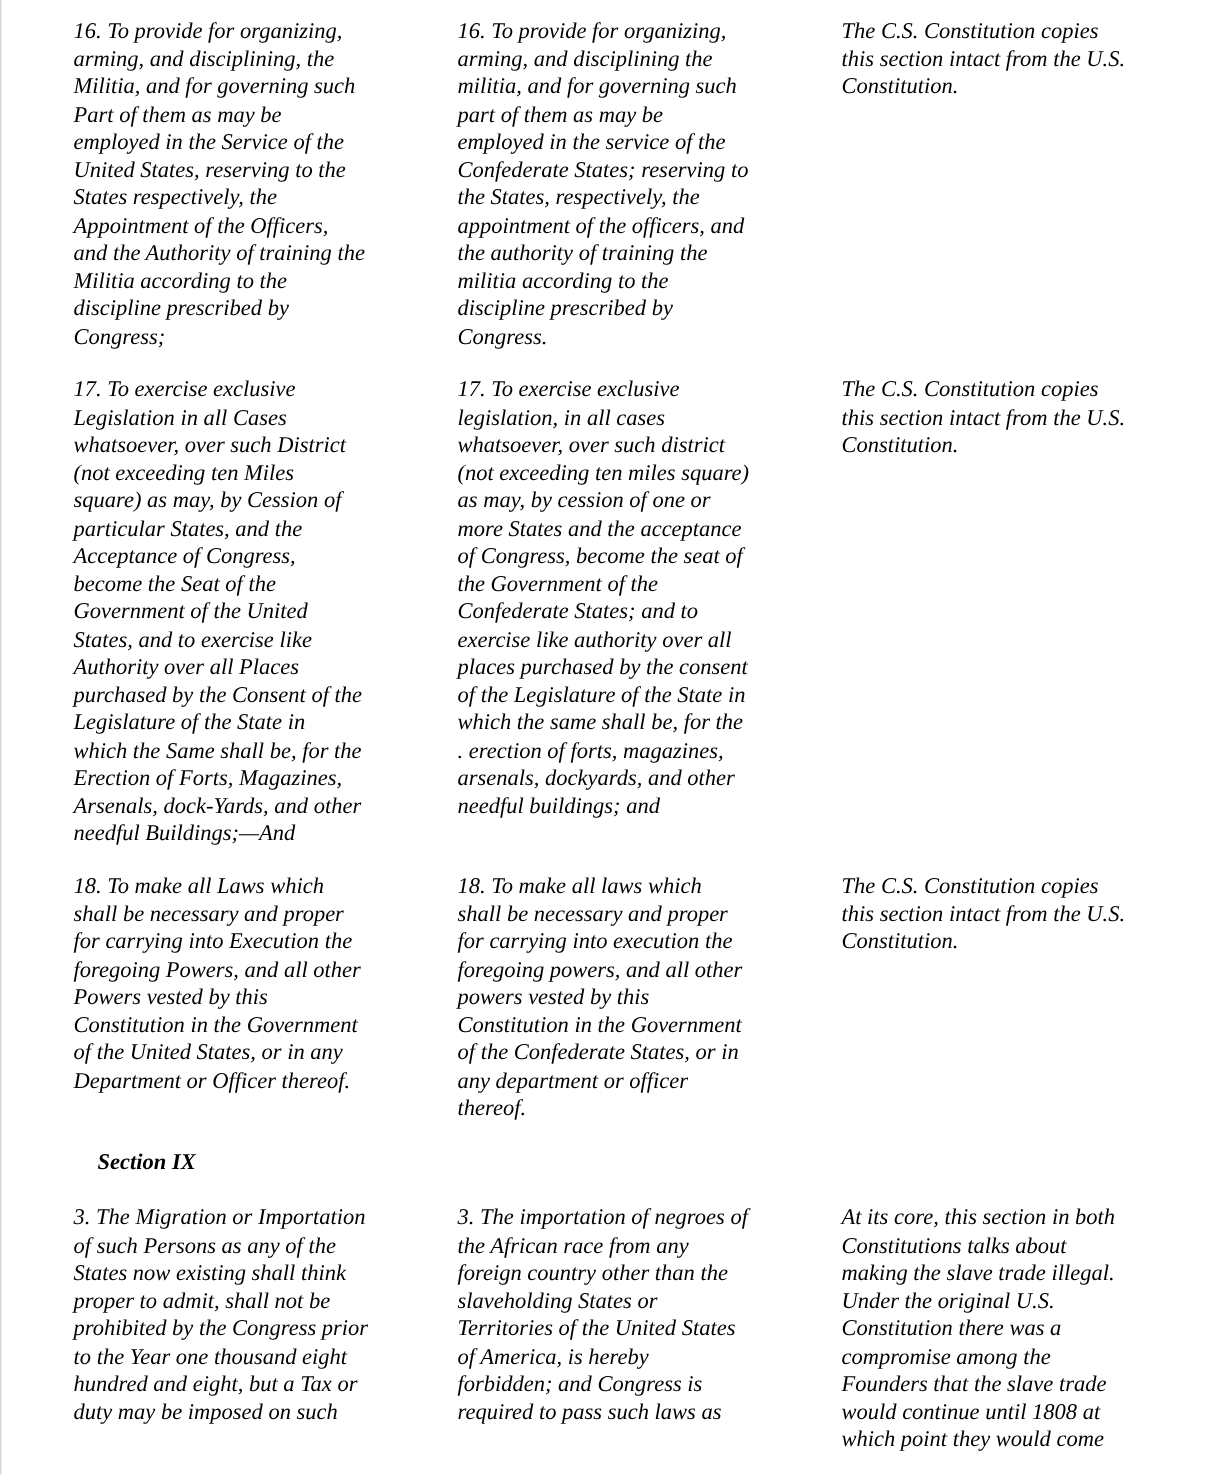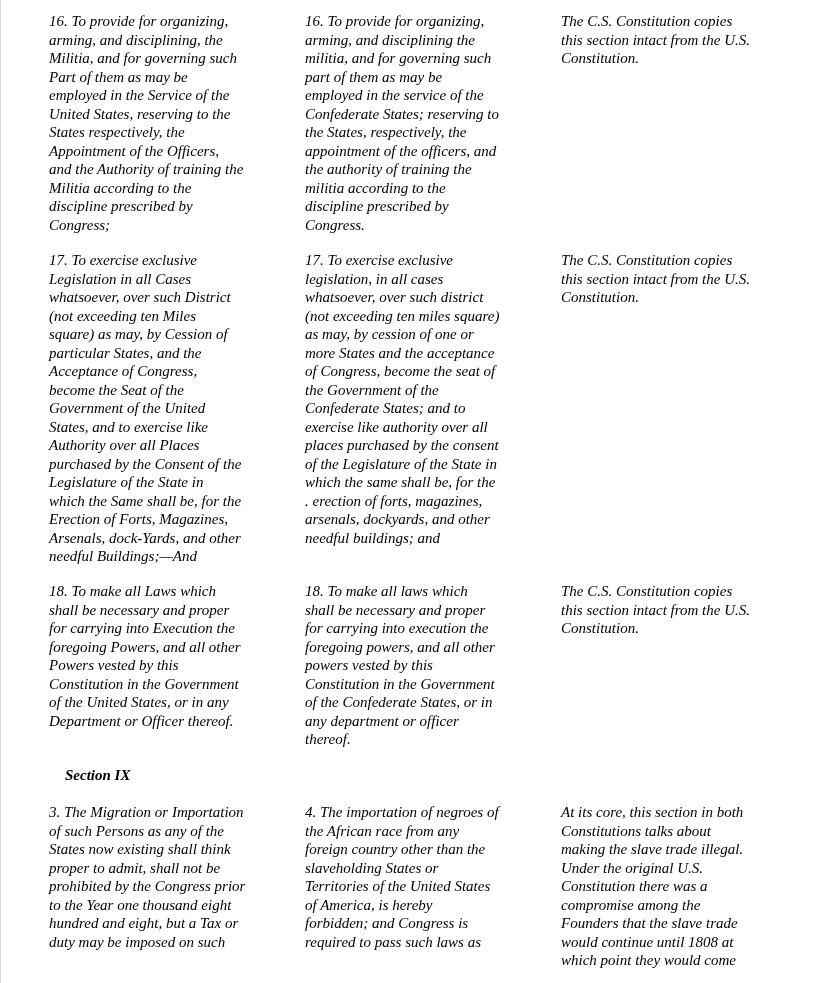--- a/index.html
+++ b/index.html
@@ -162,21 +162,21 @@
 
   <div class="row" style="top:803px;">
     <div class="cell col-us">3. The Migration or Importation
 of such Persons as any of the
 States now existing shall think
 proper to admit, shall not be
 prohibited by the Congress prior
 to the Year one thousand eight
 hundred and eight, but a Tax or
 duty may be imposed on such</div>
-    <div class="cell col-cs">4. The importation of negroes of
+    <div class="cell col-cs">3. The importation of negroes of
 the African race from any
 foreign country other than the
 slaveholding States or
 Territories of the United States
 of America, is hereby
 forbidden; and Congress is
 required to pass such laws as</div>
     <div class="cell col-note">At its core, this section in both
 Constitutions talks about
 making the slave trade illegal.

